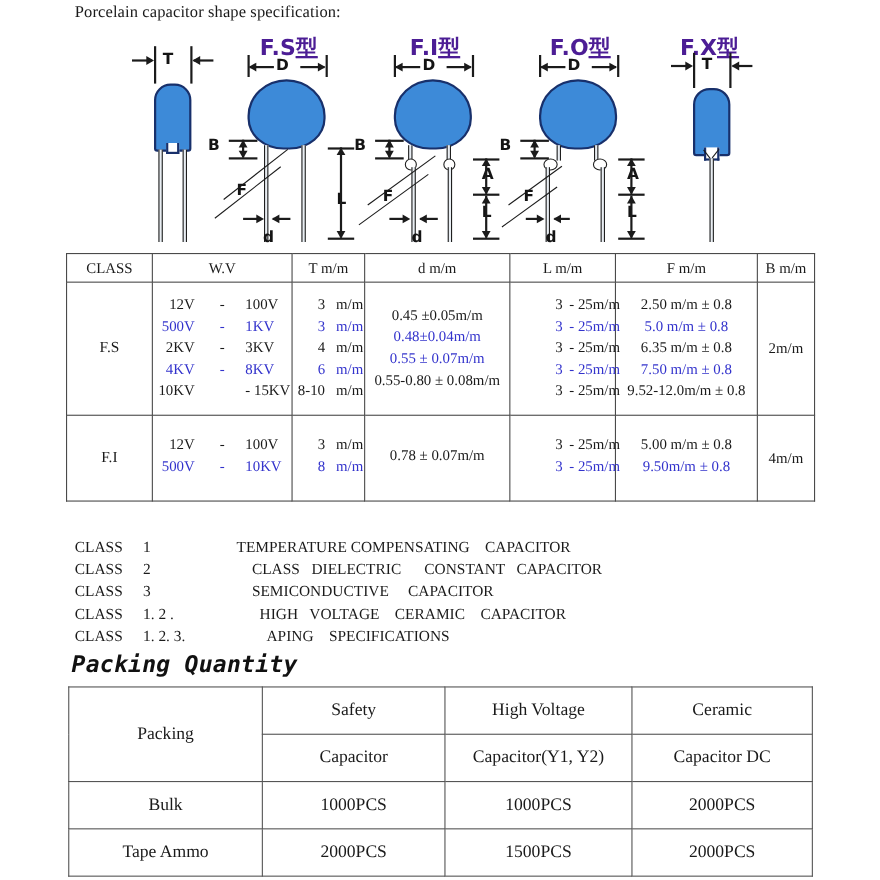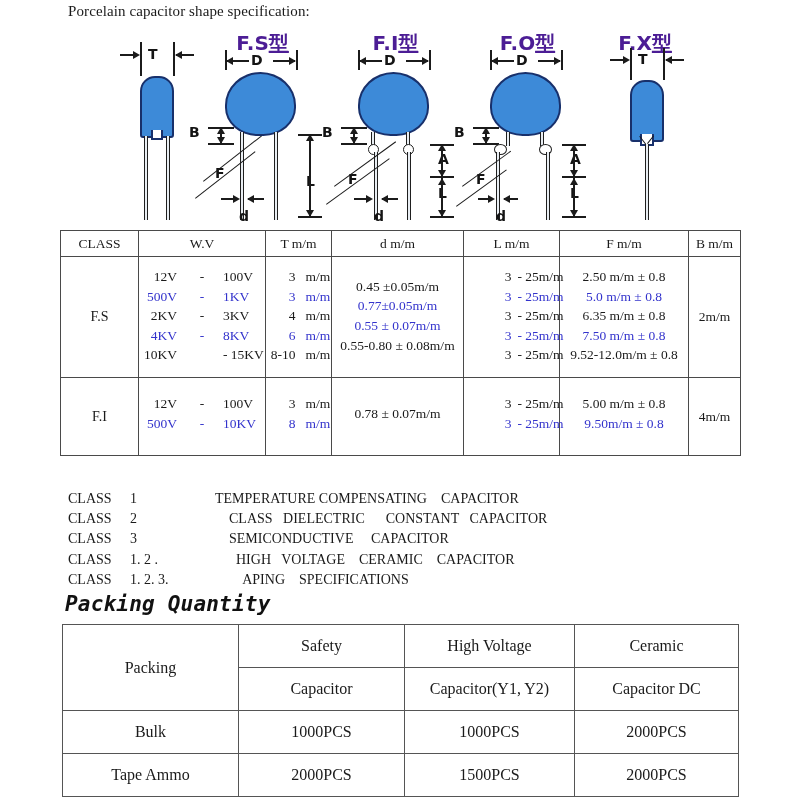--- a/index.html
+++ b/index.html
@@ -441,21 +441,21 @@
       <td>
         <table class="sub">
             <tbody>
           <tr class="pad-top">
                 <td></td>
               </tr>
           <tr>
                 <td>0.45  ±0.05m/m</td>
               </tr>
           <tr class="blue">
-                <td>0.77±0.05m/m</td>
+                <td>0.48±0.04m/m</td>
               </tr>
           <tr class="blue">
                 <td>0.55  ±  0.07m/m</td>
               </tr>
           <tr>
                 <td>0.55-0.80  ±  0.08m/m</td>
               </tr>
           <tr class="pad-bot">
                 <td></td>
               </tr>

